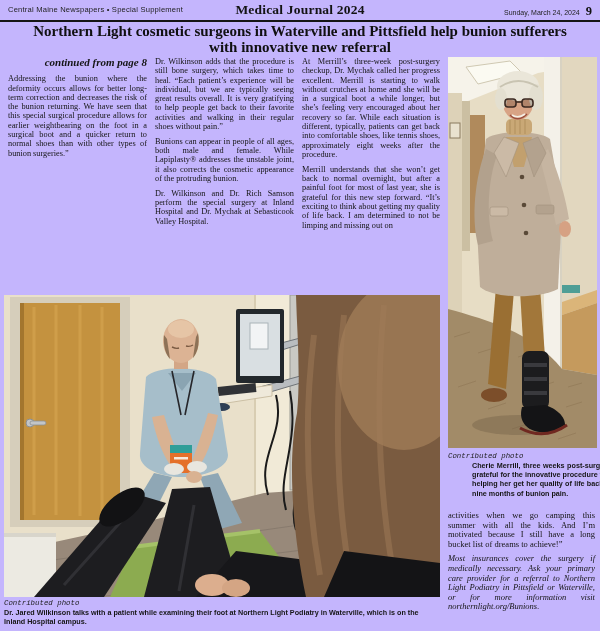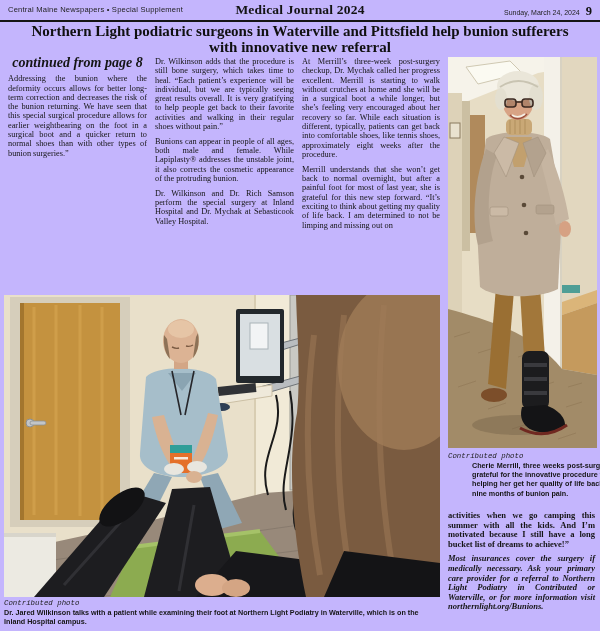--- a/index.html
+++ b/index.html
@@ -18,23 +18,23 @@
   .headline{position:absolute;left:10px;right:10px;top:24px;text-align:center;
             font-weight:bold;font-size:15px;line-height:15.5px;color:#101010;}
   
   .col{position:absolute;top:57px;font-size:8.3px;line-height:9.3px;text-align:justify;
        color:#151515;}
   .col p{margin:0 0 5.5px 0;}
   .col1{left:8px;width:139px;}
   .col2{left:155px;width:139px;}
   .col3{left:302px;width:138px;}
   .col4{position:absolute;left:448px;top:511px;width:147px;font-size:8.5px;
-        line-height:9.6px;text-align:justify;color:#151515;font-weight:bold;}
+        line-height:9.6px;text-align:justify;color:#151515;}
   .col4 p{margin:0 0 5px 0;}
-  .continued{font-style:italic;font-weight:bold;text-align:center;font-size:14px;
+  .continued{font-style:italic;font-weight:bold;text-align:right;font-size:11px;
              margin:1px 0 7px 0 !important;}
   .italic-par{font-style:italic;}
   
   .photo{position:absolute;overflow:hidden;background:#d9d0bc;}
   .photo-main{left:4px;top:295px;width:436px;height:302px;}
   .photo-portrait{left:448px;top:57px;width:149px;height:391px;}
   .credit{position:absolute;font-family:Liberation Mono, monospace;font-style:italic;
           font-size:7.4px;text-align:left;color:#1c1c1c;}
   .credit-main{left:4px;top:599px;width:436px;}
   .credit-portrait{left:448px;top:452px;width:149px;}
@@ -51,21 +51,21 @@
 
   <div class="hdr-left">Central Maine Newspapers • Special Supplement</div>
   <div class="hdr-center">Medical Journal 2024</div>
   <div class="hdr-right">
     <span>Sunday, March 24, 2024</span>
     <span class="hdr-page">9</span>
   </div>
   <div class="hdr-rule"></div>
 
   <div class="headline">
-    <div>Northern Light podiatric surgeons in Waterville and Pittsfield help bunion sufferers</div>
+    <div>Northern Light cosmetic surgeons in Waterville and Pittsfield help bunion sufferers</div>
     <div>with innovative new referral</div>
   </div>
 
   <div class="col col1">
     <p class="continued">continued from page 8</p>
     <p>Addressing the bunion where the deformity occurs allows for better long-term correction and decreases the risk of the bunion returning. We have seen that this special surgical procedure allows for earlier weightbearing on the foot in a surgical boot and a quicker return to normal shoes than with other types of bunion surgeries.”</p>
   </div>
 
   <div class="col col2">
     <p>Dr. Wilkinson adds that the procedure is still bone surgery, which takes time to heal. “Each patient’s experience will be individual, but we are typically seeing great results overall. It is very gratifying to help people get back to their favorite activities and walking in their regular shoes without pain.”</p>
@@ -138,21 +138,21 @@
         <path d="M64,58 Q70,62 77,57" stroke="#f5efe6" stroke-width="1.6" fill="none"></path>
       </g>
     </svg>
   </div>
 
   <div class="credit credit-portrait">Contributed photo</div>
   <div class="caption caption-portrait">Cherie Merrill, three weeks post-surgery, is grateful for the innovative procedure that is helping her get her quality of life back after nine months of bunion pain.</div>
 
   <div class="col4">
     <p>activities when we go camping this summer with all the kids. And I’m motivated because I still have a long bucket list of dreams to achieve!”</p>
-    <p class="italic-par">Most insurances cover the surgery if medically necessary. Ask your primary care provider for a referral to Northern Light Podiatry in Contributed or Waterville, or for more information visit northernlight.org/Bunions.</p>
+    <p class="italic-par">Most insurances cover the surgery if medically necessary. Ask your primary care provider for a referral to Northern Light Podiatry in Pittsfield or Waterville, or for more information visit northernlight.org/Bunions.</p>
   </div>
 
   <div class="photo photo-main">
     <svg width="436" height="302" viewBox="0 0 436 302">
       <rect x="0" y="0" width="436" height="302" fill="#e9e0ca"></rect>
       <rect x="252" y="0" width="184" height="302" fill="#f1ead7"></rect>
       <rect x="250" y="0" width="2" height="210" fill="#d8cdb2"></rect>
       <path d="M0,258 L120,232 L260,198 L436,186 L436,302 L0,302 Z" fill="#98897a"></path>
       <g stroke="#7d7165" stroke-width="1" opacity="0.6">
         <path d="M0,272 L436,210 M0,292 L436,238 M90,302 L436,270 M250,302 L436,292" fill="none"></path>

